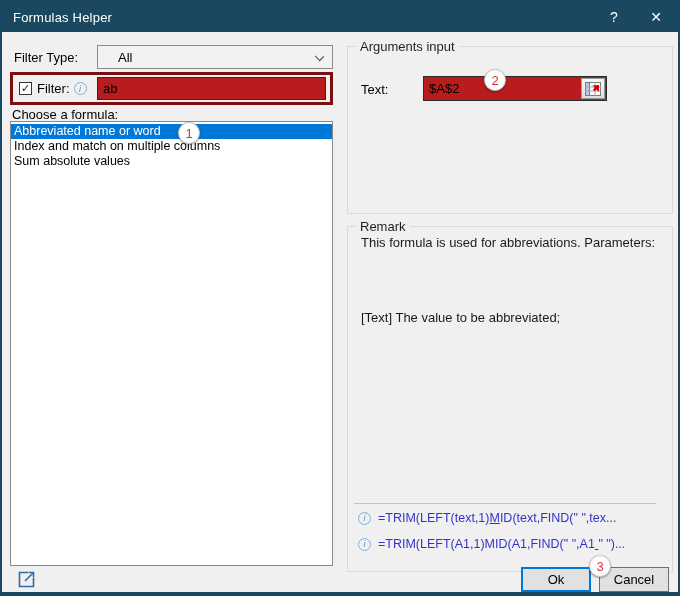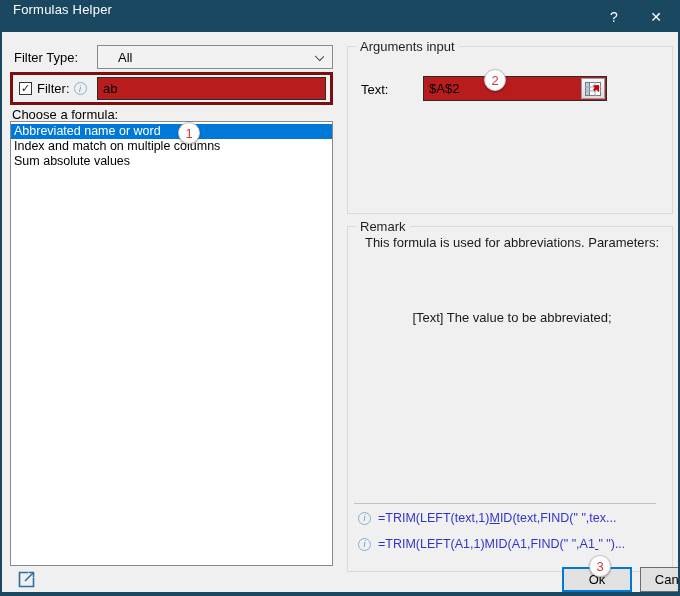--- a/index.html
+++ b/index.html
@@ -7,21 +7,21 @@
   .dialog {
     position:relative; width:680px; height:596px;
     background:#f0f0f0;
     border:2px solid #1a4861; border-bottom-width:4px;
     overflow:hidden;
   }
   
   .titlebar {
     position:absolute; left:0; top:0; right:0; height:30px;
     background:#1a4861; color:#fff;
-    display:flex; 
+    display:flex; align-items:center;
   }
   .titlebar .title { margin-left:11px; font-size:13px; letter-spacing:.2px; }
   .titlebar .tb-btn {
     position:absolute; top:0; height:30px; width:40px;
     display:flex; align-items:center; justify-content:center;
     font-size:14px; color:#fff; cursor:default;
   }
   .tb-help  { right:44px; }
   .tb-close { right:2px; font-size:15px; }
 
@@ -79,41 +79,40 @@
     background:#fff; border:1px solid #8a8a8a; padding-top:2px; overflow:hidden;
   }
   .listbox .item {
     height:15px; line-height:15px; font-size:12.5px; padding:0 3px;
     color:#000; white-space:nowrap;
   }
   .listbox .item.selected { background:#0078d7; color:#fff; }
 
   
   .grp-args { left:345px; top:44px; width:326px; height:168px; }
-  .grp-remark { left:345px; top:224px; width:326px; height:346px;text-align:center; }
+  .grp-remark { left:345px; top:224px; width:326px; height:346px; }
   .args-input { left:75px; top:29px; width:184px; height:25px; padding-right:26px; }
   .range-btn {
     position:absolute; right:1px; top:1px; width:24px; height:21px;
     background:linear-gradient(#f8f8f8,#dcdcdc); border:1px solid #9a9a9a;
     display:flex; align-items:center; justify-content:center; padding:0;
   }
   .remark-p { position:absolute; font-size:13px; color:#1a1a1a; line-height:17px; width:302px; }
   .remark-sep { position:absolute; left:6px; width:302px; height:1px; background:#c3c3c3; top:276px; }
   .formula-row {
     position:absolute; left:10px; display:flex; align-items:center; gap:7px;
     font-size:12.5px; color:#3333cc; white-space:nowrap;
   }
   .formula-row .u { text-decoration:underline; }
 
   
   .btn {
     position:absolute; height:25px; width:70px; background:#e1e1e1;
     font-size:13px; color:#000; display:flex; align-items:center; justify-content:center;
     font-family:"Liberation Sans", sans-serif;
-    margin-left:41px;
   }
   .btn-ok { left:519px; top:565px; border:2px solid #0078d7; }
   .btn-cancel { left:597px; top:565px; border:1px solid #6e6e6e; }
   .share-btn { position:absolute; left:14px; top:567px; width:21px; height:21px; }
 </style>
 </head>
 <body>
 
 <div class="dialog">
 

